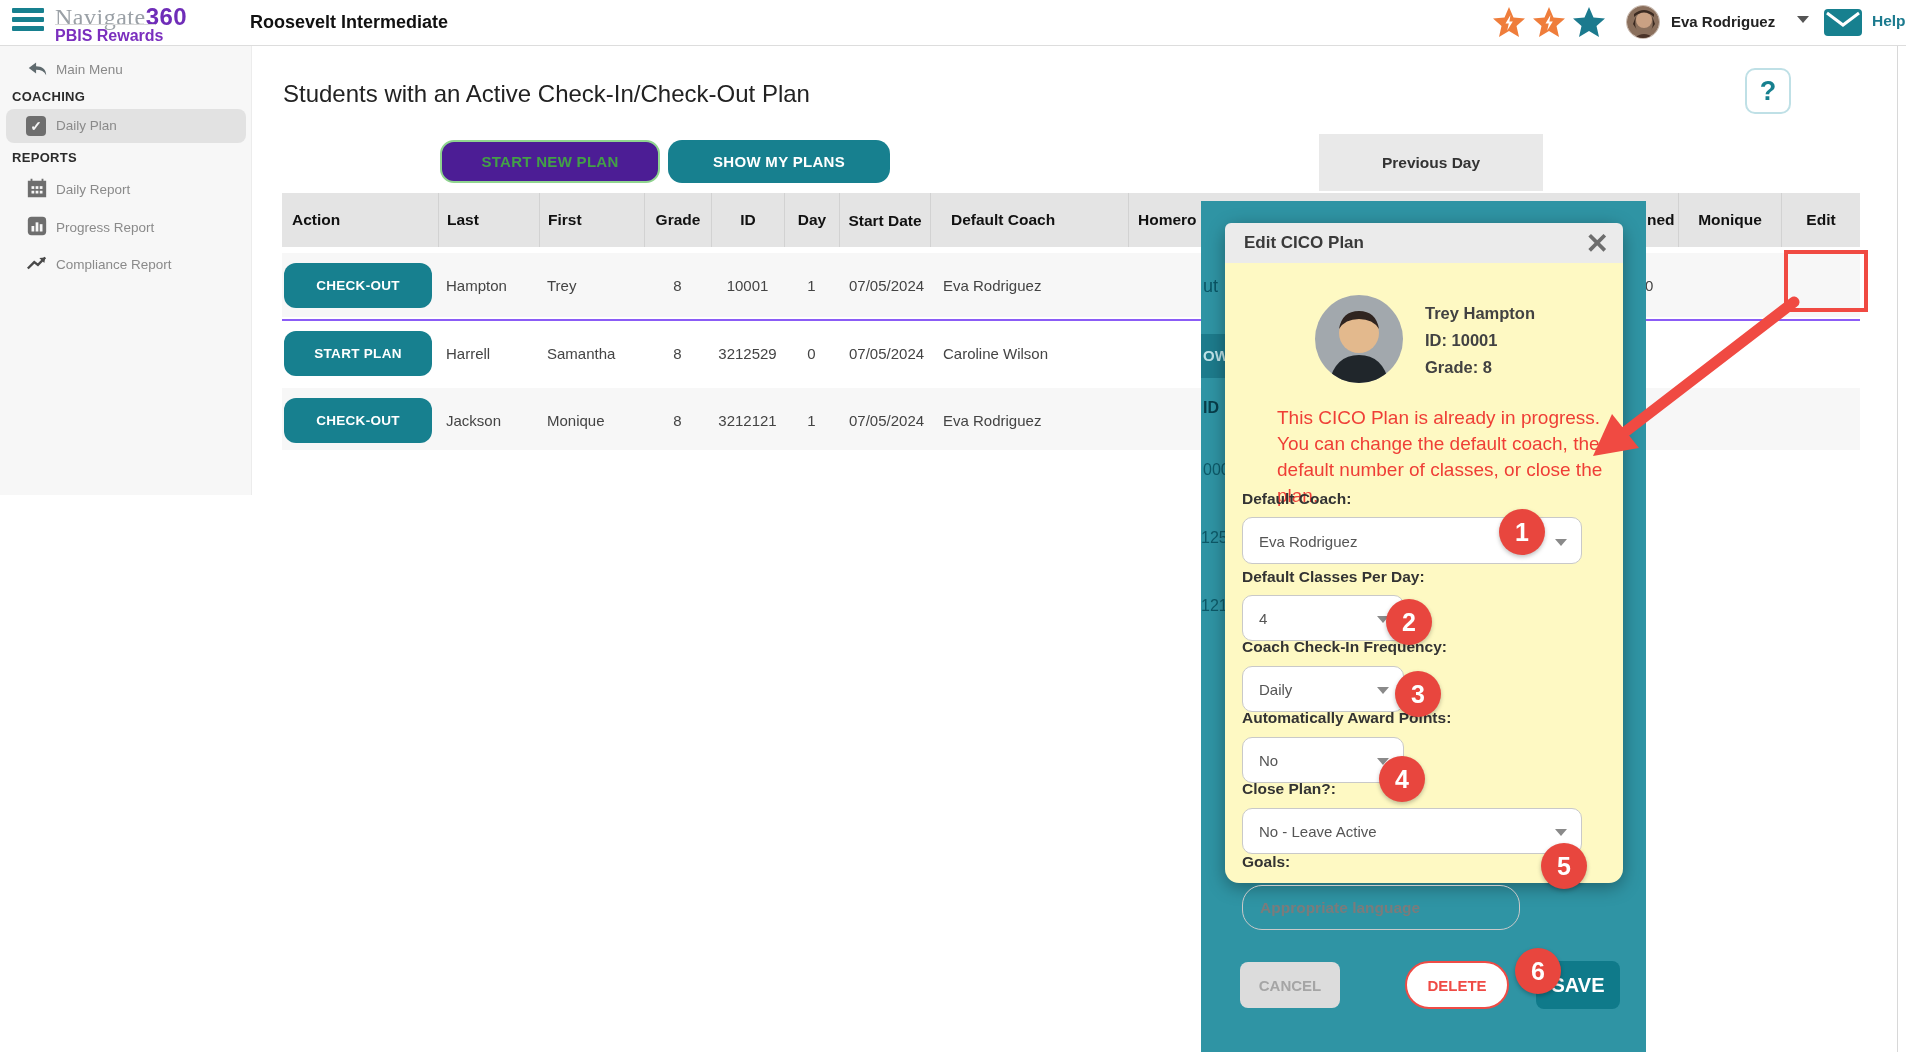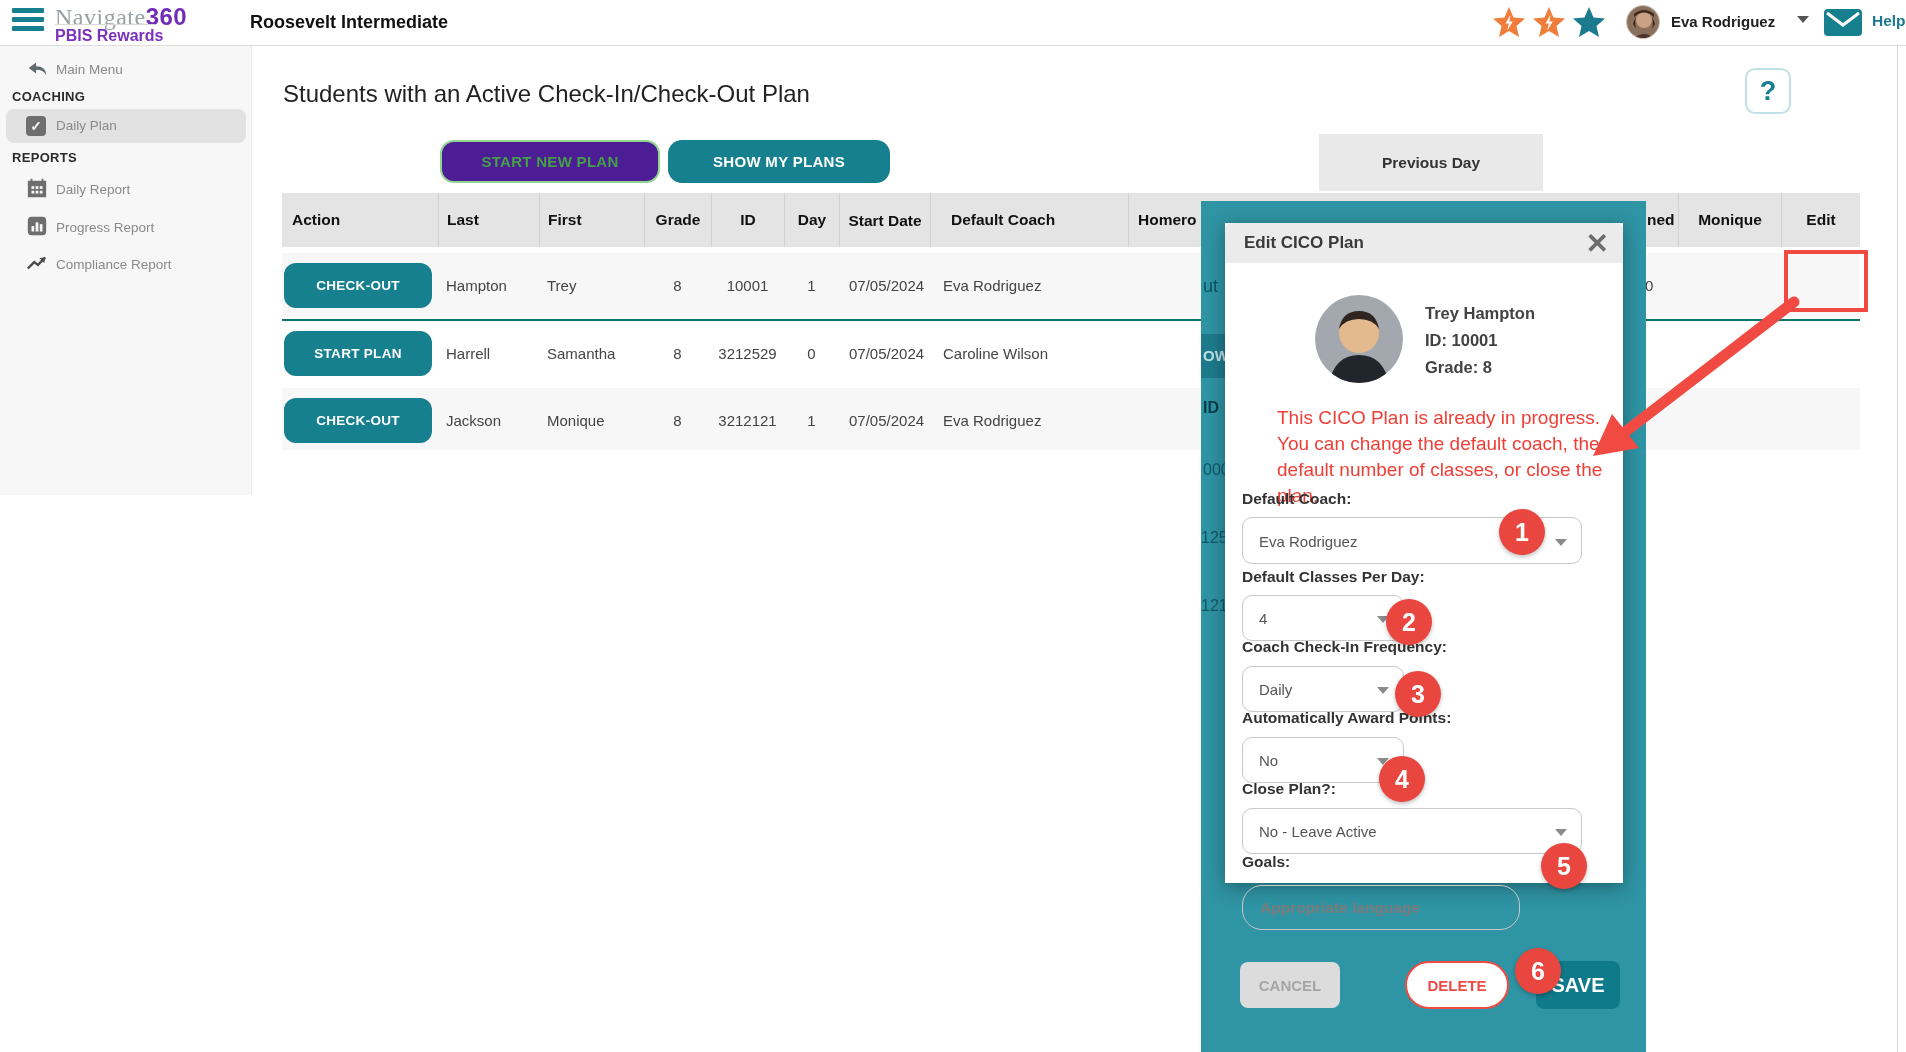--- a/index.html
+++ b/index.html
@@ -46,21 +46,21 @@
   .th { position:absolute; top:0; height:54px; display:flex; align-items:center; }
   .th.sep { border-left:1px solid #d2d2d2; }
   .trow { position:absolute; left:282px; width:1578px; height:64px; font-size:15px; color:#444; }
   .td { position:absolute; top:0; height:64px; display:flex; align-items:center; }
   .row-btn { position:absolute; left:2px; top:10px; width:148px; height:45px; background:#17808F; border:none; border-radius:12px; color:#fff; font-size:13.5px; font-weight:bold; letter-spacing:.3px; cursor:pointer; }
   .red-box { position:absolute; left:1784px; top:250px; width:84px; height:62px; border:4px solid #f04a42; z-index:30; pointer-events:none; }
 
   
   .overlay { position:absolute; left:1201px; top:201px; width:445px; height:851px; background:#2f94a4; z-index:20; }
   .frag { position:absolute; color:#0d5968; }
-  .modal { position:absolute; left:24px; top:22px; width:398px; height:660px; background:#ffffff; border-radius:0; box-shadow:0 4px 18px rgba(0,0,0,.35); }
+  .modal { position:absolute; left:24px; top:22px; width:398px; height:660px; background:#fef9c3; border-radius:14px; box-shadow:0 4px 18px rgba(0,0,0,.35); }
   .modal-hd { position:absolute; left:0; top:0; width:398px; height:40px; background:#ebebeb; border-radius:6px 6px 0 0; }
   .modal-title { position:absolute; left:19px; top:10px; font-size:17px; font-weight:bold; color:#3a3a3a; }
   .modal-x { position:absolute; right:14px; top:4px; font-size:28px; font-weight:bold; color:#6d6d6d; cursor:pointer; }
   .stu-avatar { position:absolute; left:90px; top:72px; width:88px; height:88px; border-radius:50%; overflow:hidden; }
   .stu-line { position:absolute; left:200px; font-size:16.5px; font-weight:bold; color:#424242; }
   .warn { position:absolute; left:12px; top:182px; width:336px; font-size:19px; line-height:26px; color:#ef3e36;margin-left:40px; }
   .f-label { position:absolute; left:17px; font-size:15.5px; font-weight:bold; color:#333; }
   .dd { position:absolute; left:17px; background:#fff; border:1px solid #c9c9c9; border-radius:10px; font-size:15px; color:#555; cursor:pointer; }
   .dd .val { position:absolute; left:16px; top:50%; transform:translateY(-50%); }
   .dd .car { position:absolute; right:14px; top:50%; margin-top:-2px; width:0; height:0; border-left:6px solid transparent; border-right:6px solid transparent; border-top:7px solid #8a8a8a; }
@@ -197,21 +197,21 @@
     <div class="td" style="left:265px">Trey</div>
     <div class="td" style="left:362px; width:67px; justify-content:center">8</div>
     <div class="td" style="left:429px; width:73px; justify-content:center">10001</div>
     <div class="td" style="left:502px; width:55px; justify-content:center">1</div>
     <div class="td" style="left:567px">07/05/2024</div>
     <div class="td" style="left:661px">Eva Rodriguez</div>
     <div class="td" style="left:1363px">0</div>
 
   </div>
 
-  <div class="trow" style="top:319px; background:#ffffff; border-top:2px solid #0f766e">
+  <div class="trow" style="top:319px; background:#ffffff; border-top:2px solid #8b5cf6">
     <button class="row-btn">START PLAN</button>
     <div class="td" style="left:164px">Harrell</div>
     <div class="td" style="left:265px">Samantha</div>
     <div class="td" style="left:362px; width:67px; justify-content:center">8</div>
     <div class="td" style="left:429px; width:73px; justify-content:center">3212529</div>
     <div class="td" style="left:502px; width:55px; justify-content:center">0</div>
     <div class="td" style="left:567px">07/05/2024</div>
     <div class="td" style="left:661px">Caroline Wilson</div>
 
   </div>

